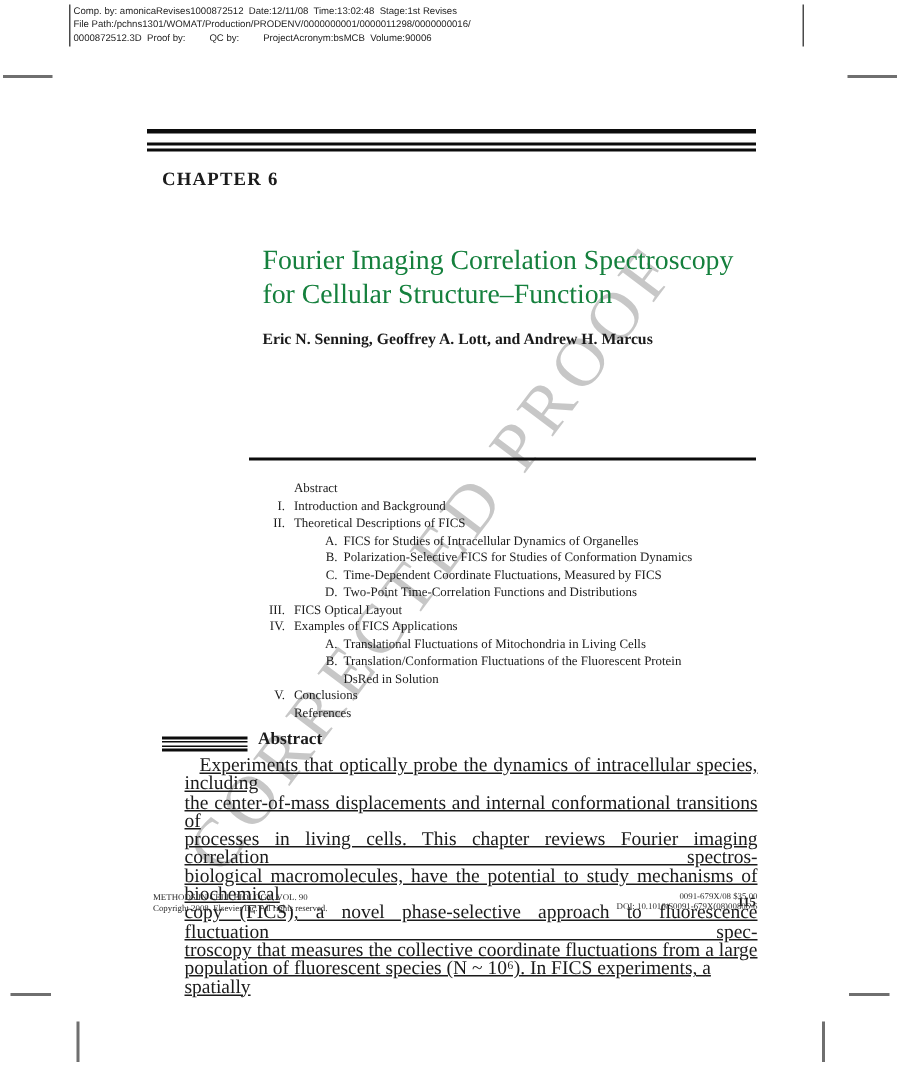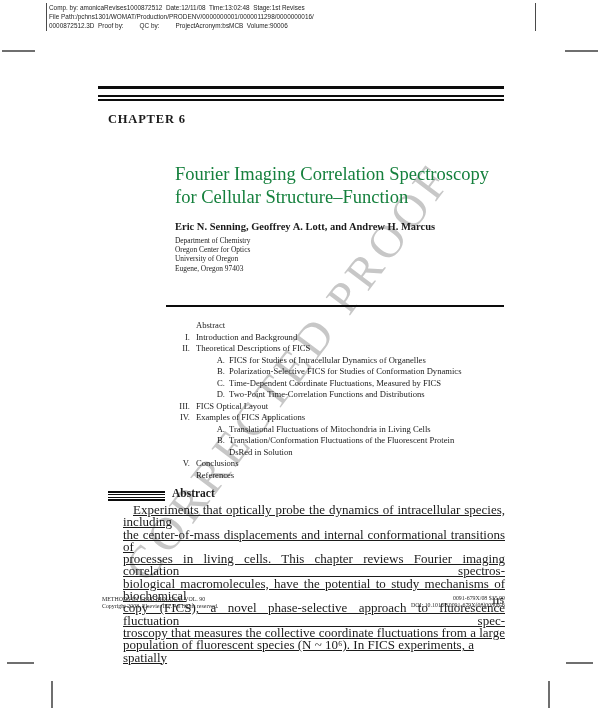--- a/index.html
+++ b/index.html
@@ -74,26 +74,20 @@
     <div class="rule" style="left:98px;top:99px;width:406px;height:2px;"></div>
 
     <div class="chapter">CHAPTER 6</div>
 
     <div class="title">
       <div>Fourier Imaging Correlation Spectroscopy</div>
       <div>for Cellular Structure–Function</div>
     </div>
 
     <div class="authors">Eric N. Senning, Geoffrey A. Lott, and Andrew H. Marcus</div>
-    <div class="affil">
-      <div>Department of Chemistry</div>
-      <div>Oregon Center for Optics</div>
-      <div>University of Oregon</div>
-      <div>Eugene, Oregon 97403</div>
-    </div>
 
     <div class="rule" style="left:166px;top:305px;width:338px;height:2px;"></div>
 
     <div class="toc">
       <div class="toc-row">
         <span class="toc-num"></span>
         <span class="toc-label">Abstract</span>
       </div>
       <div class="toc-row">
         <span class="toc-num">I.</span>

